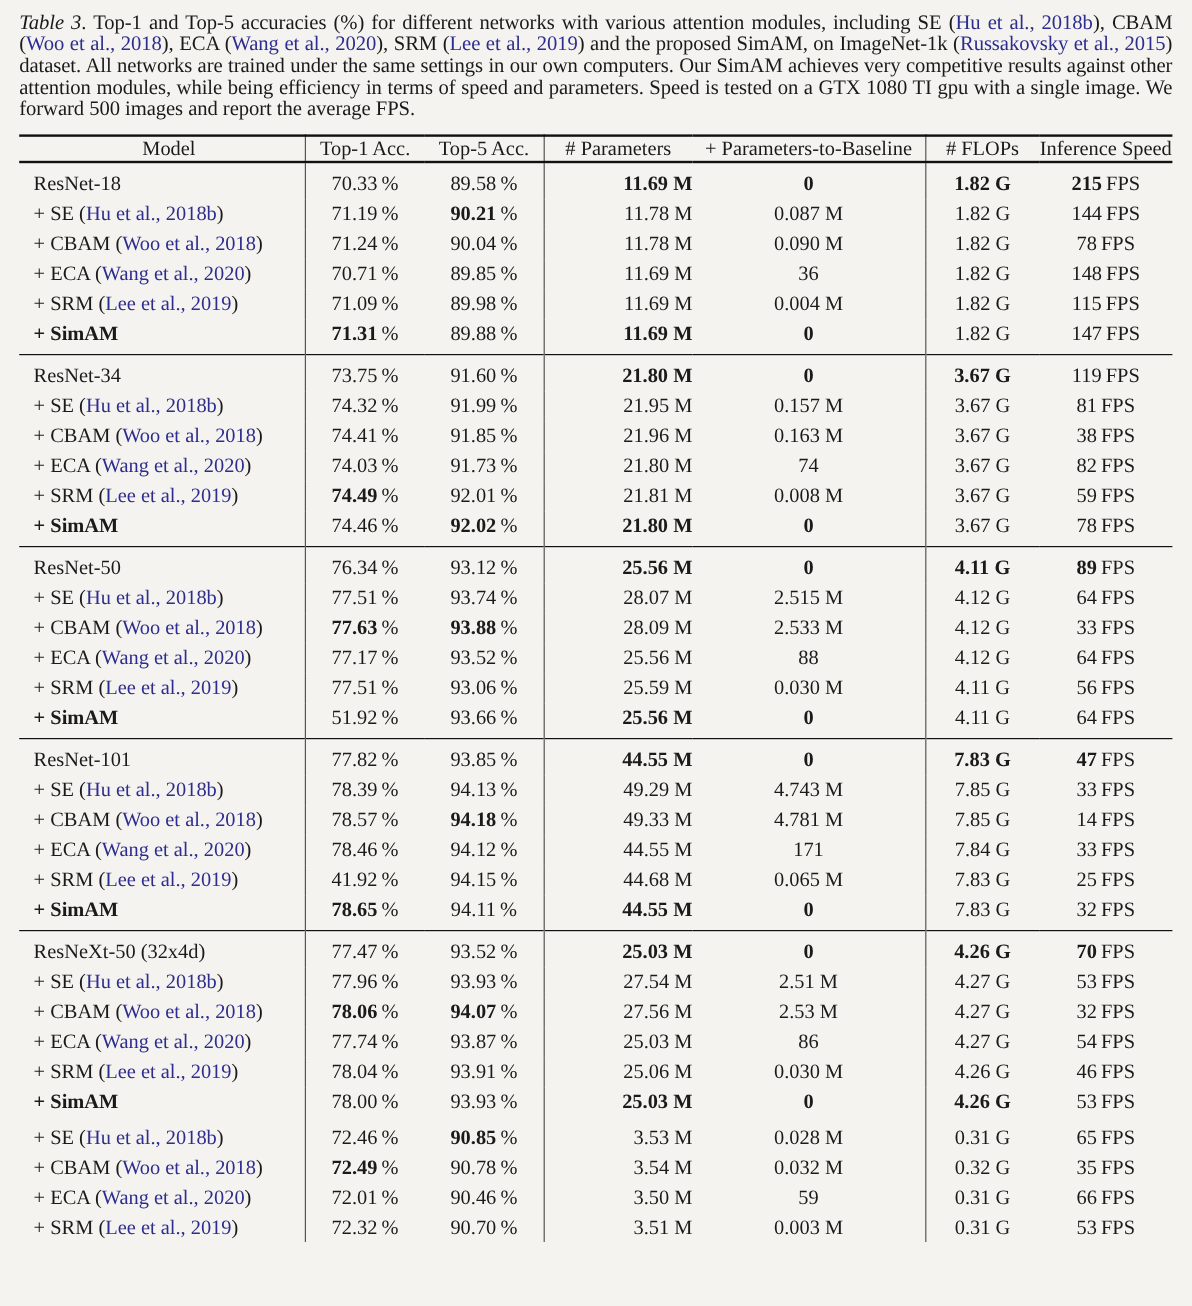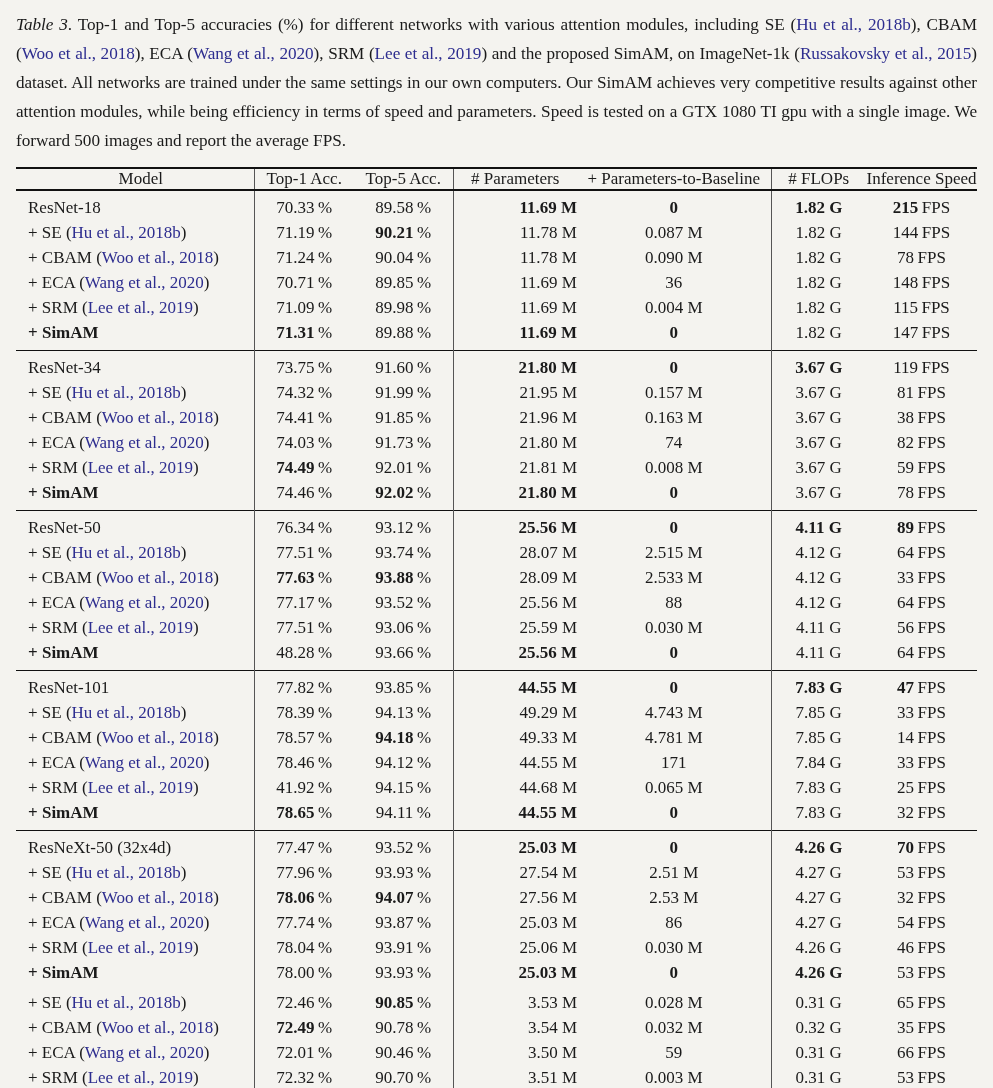--- a/index.html
+++ b/index.html
@@ -18,21 +18,21 @@
     width: 993px;
     height: 1088px;
     box-sizing: border-box;
     padding: 10px 16px 0 16px;
     background: #f4f3ef;
   }
 
   
   .caption {
     font-size: 17.2px;
-    line-height: 29px;
+    line-height: 18px;
     text-align: justify;
     text-justify: inter-word;
     margin: 0 0 12px 0;
     letter-spacing: -0.05px;
   }
   .caption .lbl { font-style: italic; }
   .cite { color: #2d2d8f; }
 
   
   table.tbl {
@@ -260,21 +260,21 @@
           <td class="c-model"><span>+ SRM (</span><span class="cite">Lee et al., 2019</span><span>)</span></td>
           <td class="c-t1 vsep"><span>77.51</span><span class="unit"> %</span></td>
           <td class="c-t5"><span>93.06</span><span class="unit"> %</span></td>
           <td class="c-par vsep"><span>25.59 M</span></td>
           <td class="c-pb"><span>0.030 M</span></td>
           <td class="c-fl vsep"><span>4.11 G</span></td>
           <td class="c-sp"><span>56</span><span class="unit"> FPS</span></td>
         </tr>
         <tr class="datarow blocklast">
           <td class="c-model"><span class="b">+ SimAM</span></td>
-          <td class="c-t1 vsep"><span>48.28</span><span class="unit"> %</span></td>
+          <td class="c-t1 vsep"><span>51.92</span><span class="unit"> %</span></td>
           <td class="c-t5"><span>93.66</span><span class="unit"> %</span></td>
           <td class="c-par vsep"><span class="b">25.56 M</span></td>
           <td class="c-pb"><span class="b">0</span></td>
           <td class="c-fl vsep"><span>4.11 G</span></td>
           <td class="c-sp"><span>64</span><span class="unit"> FPS</span></td>
         </tr>
         <tr class="datarow blockfirst rule-mid">
           <td class="c-model"><span>ResNet-101</span></td>
           <td class="c-t1 vsep"><span>77.82</span><span class="unit"> %</span></td>
           <td class="c-t5"><span>93.85</span><span class="unit"> %</span></td>

